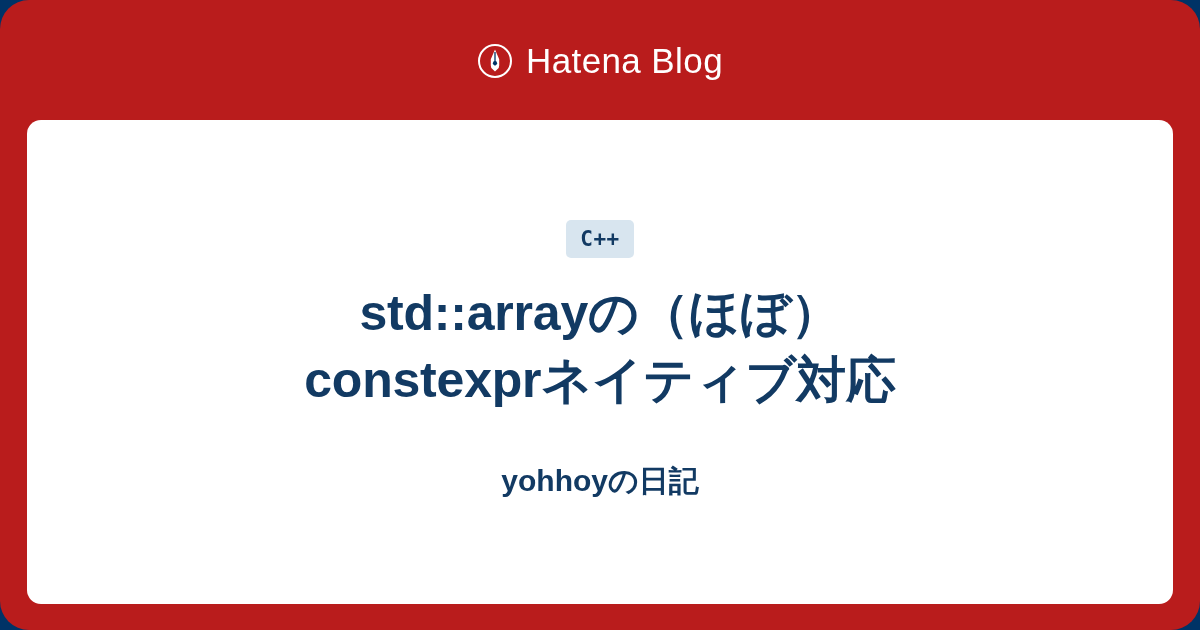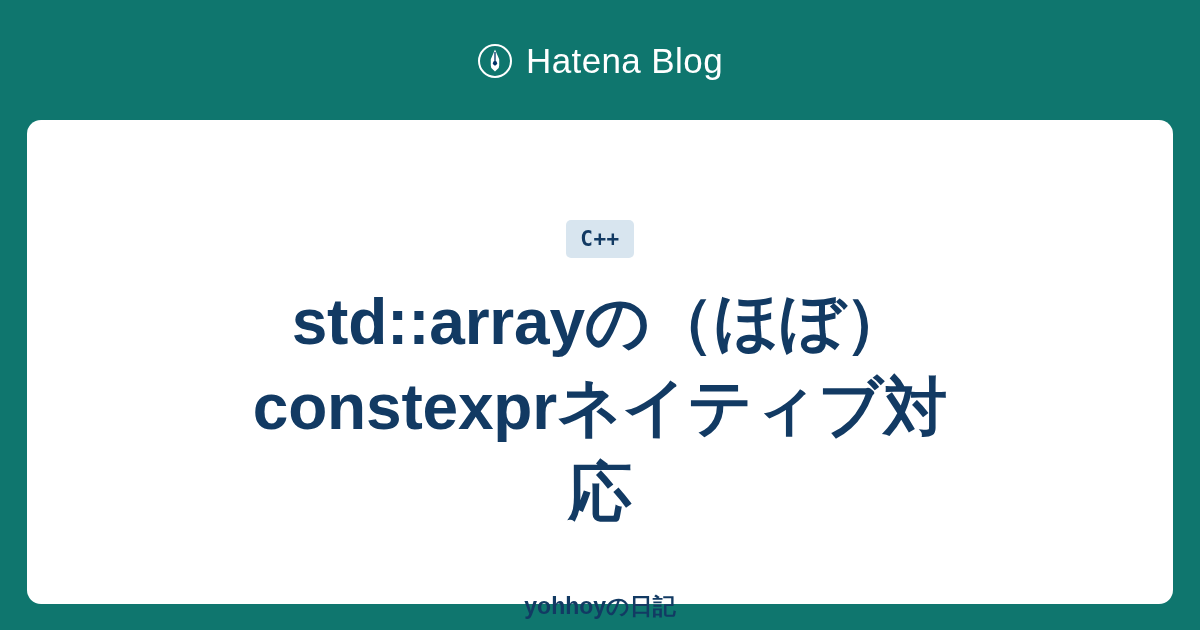--- a/index.html
+++ b/index.html
@@ -10,22 +10,23 @@
     width: 1200px;
     height: 630px;
     overflow: hidden;
     font-family: "Liberation Sans", sans-serif;
     background: #003366;
   }
   #og-card {
     position: relative;
     width: 1200px;
     height: 630px;
-    background: #0f766e;
+    background: #b91c1c;
     box-sizing: border-box;
+    border-radius: 29px;
   }
 
   
   .brand-bar {
     position: absolute;
     top: 0;
     left: 0;
     width: 1200px;
     height: 120px;
     display: flex;
@@ -88,40 +89,40 @@
     font-family: "DejaVu Sans Mono", monospace;
     font-size: 21px;
     font-weight: 700;
     letter-spacing: 0.5px;
     box-sizing: border-box;
     white-space: nowrap;
   }
 
   
   .entry-title {
-    margin: 8px;
+    margin: 0;
     margin-top: 22px;
     width: 700px;
     text-align: center;
     color: #123a63;
-    font-size: 64px;
+    font-size: 50px;
     font-weight: 700;
     line-height: 1.33;
     letter-spacing: -0.2px;
     font-family: "Liberation Sans", sans-serif;
     word-break: break-word;
   }
 
   
   .blog-title {
     margin: 0;
     margin-top: 50px;
     text-align: center;
     color: #123a63;
-    font-size: 23px;
+    font-size: 30px;
     font-weight: 700;
     line-height: 1.2;
     font-family: "Liberation Sans", sans-serif;
     white-space: nowrap;
   }
 </style>
 </head>
 <body>
 
 <div id="og-card">

